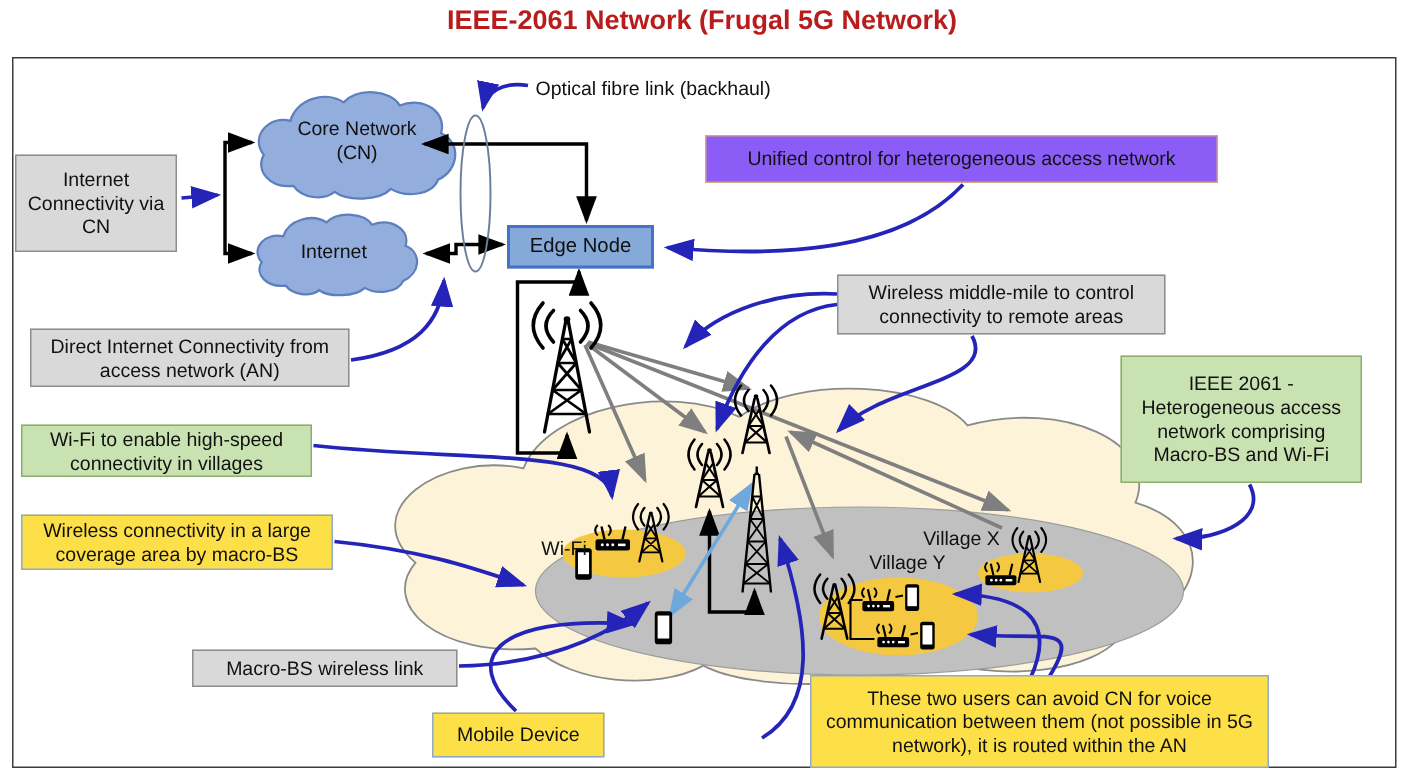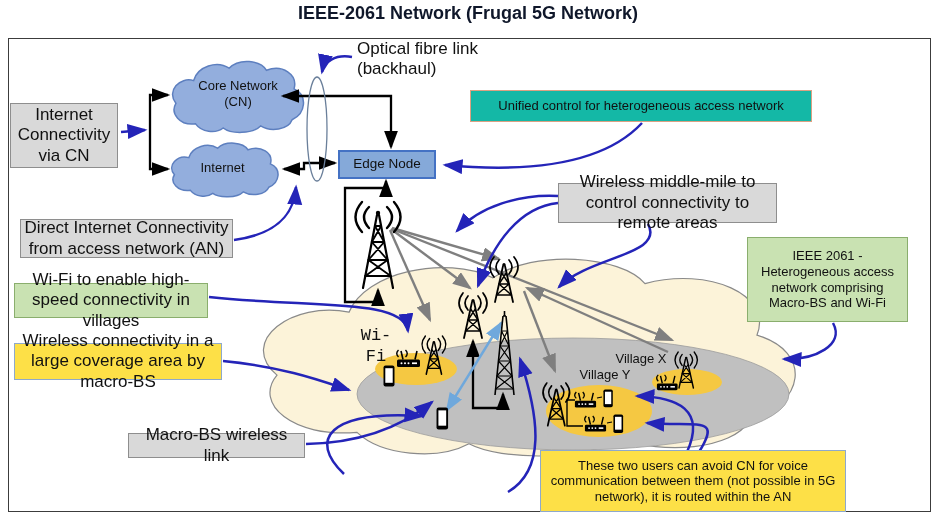--- a/index.html
+++ b/index.html
@@ -4,29 +4,29 @@
 <style>
   html,body{margin:0;padding:0;background:#fff;}
   #stage{
     position:relative;width:936px;height:517px;background:#ffffff;
     font-family:"Liberation Sans",sans-serif;color:#111;overflow:hidden;
   }
   #frame{position:absolute;left:8px;top:38px;width:921px;height:472px;
     border:1.6px solid #3c3c3c;background:#fff;}
   #diagram-svg{position:absolute;left:0;top:0;z-index:2;}
   .txt{position:absolute;z-index:3;display:flex;align-items:center;justify-content:center;
-    text-align:center;font-size:17px;line-height:1.2;box-sizing:border-box;padding:2px 3px;}
+    text-align:center;font-size:13px;line-height:1.2;box-sizing:border-box;padding:2px 3px;}
   .plain{background:transparent;border:none;}
   .gray{background:#d9d9d9;border:1.2px solid #8e8e8e;}
   .green{background:#c9e2b2;border:1.2px solid #8aae6d;}
   .blue{background:#fde047;border:1.2px solid #8ea9cc;}
-  .orange{background:#14b8a6;border:1.2px solid #dba183;}
+  .orange{background:#8b5cf6;border:1.2px solid #dba183;}
   .edge{background:#85a9d9;border:2px solid #4472c4;font-size:13.5px;z-index:4;}
   #title{position:absolute;top:3px;left:0;width:936px;text-align:center;
-    font-size:18px;font-weight:600;color:#0f172a;z-index:3;}
+    font-size:18px;font-weight:600;color:#b91c1c;z-index:3;}
   .left-align{justify-content:flex-start;text-align:left;}
   .cloud{vector-effect:non-scaling-stroke;}
 </style>
 </head>
 <body>
 
 <div id="stage">
   <div id="title">IEEE-2061 Network (Frugal 5G Network)</div>
   <div id="frame"></div>
 
@@ -193,18 +193,19 @@
   <div class="txt gray" style="left:10px;top:103px;width:108px;height:65px;">Internet Connectivity via CN</div>
   <div class="txt gray" style="left:20px;top:219px;width:213px;height:39px;">Direct Internet Connectivity from access network (AN)</div>
   <div class="txt plain left-align" style="left:354px;top:50px;width:195px;height:18px;">Optical fibre link (backhaul)</div>
   <div class="txt orange" style="left:470px;top:90px;width:342px;height:32px;font-size:13px;">Unified control for heterogeneous  access network</div>
   <div class="txt edge" style="left:338px;top:150px;width:98px;height:29px;">Edge Node</div>
   <div class="txt gray" style="left:558px;top:183px;width:219px;height:40px;">Wireless middle-mile to control connectivity to remote areas</div>
   <div class="txt green" style="left:747px;top:237px;width:161px;height:85px;font-size:13px;">IEEE 2061 - Heterogeneous  access network comprising Macro-BS and Wi-Fi</div>
   <div class="txt green" style="left:14px;top:283px;width:194px;height:35px;">Wi-Fi to enable high-speed connectivity in villages</div>
   <div class="txt blue" style="left:14px;top:343px;width:208px;height:37px;">Wireless connectivity in a large coverage area by macro-BS</div>
   <div class="txt gray" style="left:128px;top:433px;width:177px;height:25px;">Macro-BS wireless link</div>
+  <div class="txt blue" style="left:288px;top:475px;width:115px;height:30px;font-size:13px;">Mobile Device</div>
   <div class="txt blue" style="left:540px;top:450px;width:306px;height:62px;font-size:13px;">These two users can avoid CN for voice communication between them (not possible in 5G network), it is routed within the AN</div>
 
-  <div class="txt plain" style="left:356px;top:339px;width:40px;height:15px;font-family:Liberation Mono, monospace;">Wi-Fi</div>
+  <div class="txt plain" style="left:356px;top:358px;width:40px;height:15px;">Wi-Fi</div>
   <div class="txt plain" style="left:611px;top:351px;width:60px;height:15px;font-size:13px;">Village X</div>
   <div class="txt plain" style="left:571px;top:367px;width:68px;height:16px;font-size:13px;">Village Y</div>
 </div>
 
 </body></html>

